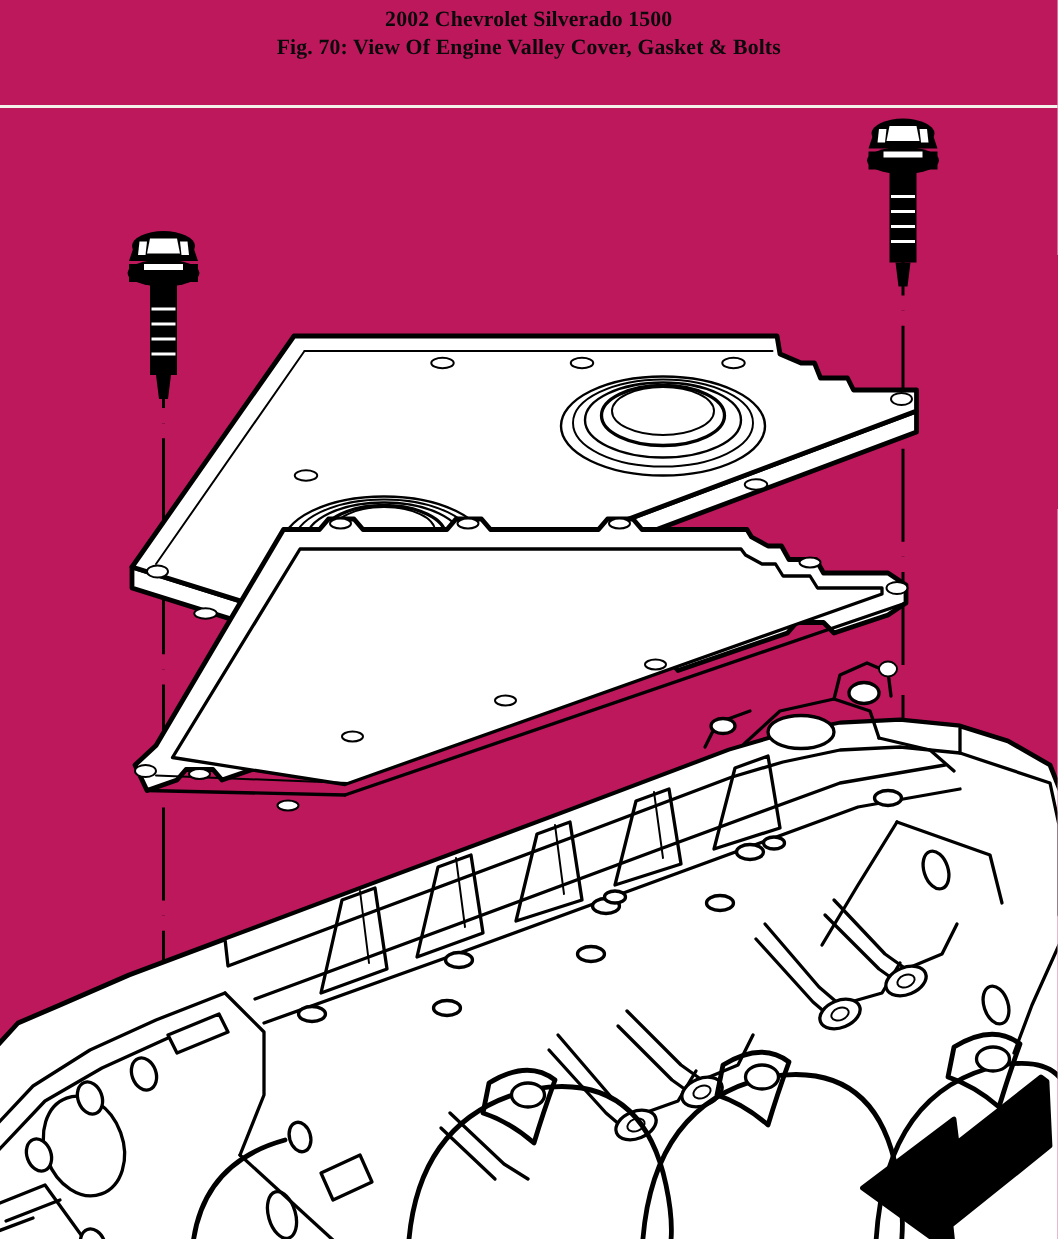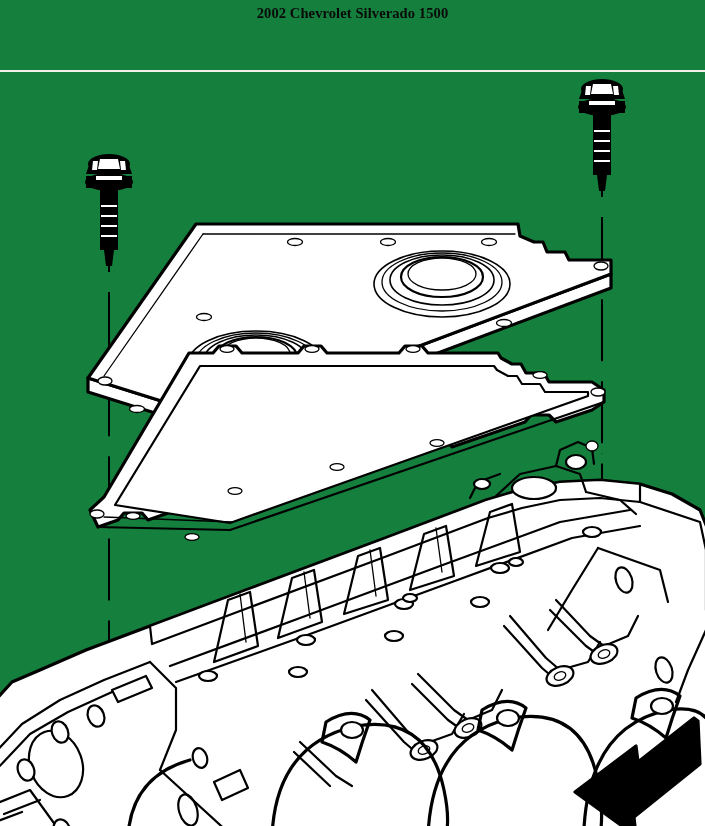--- a/index.html
+++ b/index.html
@@ -11,21 +11,21 @@
     width: 705px;
     height: 826px;
     position: relative;
     overflow: hidden;
     font-family: "Liberation Serif", "DejaVu Serif", serif;
   }
   #page {
     position: relative;
     width: 705px;
     height: 826px;
-    background: #15803d;
+    background: #be185d;
   }
   .caption-block {
     position: absolute;
     top: 0;
     left: 0;
     width: 705px;
     padding-top: 4px;
     text-align: center;
   }
   .caption-line {
@@ -69,20 +69,21 @@
   .center { fill: none; stroke: #000000; stroke-width: 2.0; stroke-linecap: butt;
             stroke-dasharray: 62 10 0.1 10; }
 </style>
 </head>
 <body>
 
 <div id="page">
 
   <div class="caption-block">
     <div class="caption-line">2002 Chevrolet Silverado 1500</div>
+    <div class="caption-line">Fig. 70: View Of Engine Valley Cover, Gasket &amp; Bolts</div>
   </div>
   <div class="caption-rule"></div>
 
   <div id="figure">
     <svg class="art" viewBox="0 0 705 756" xmlns="http://www.w3.org/2000/svg">
 
       <g>
         <path class="center" d="M109 140 L109 575"></path>
       </g>
       <g>

